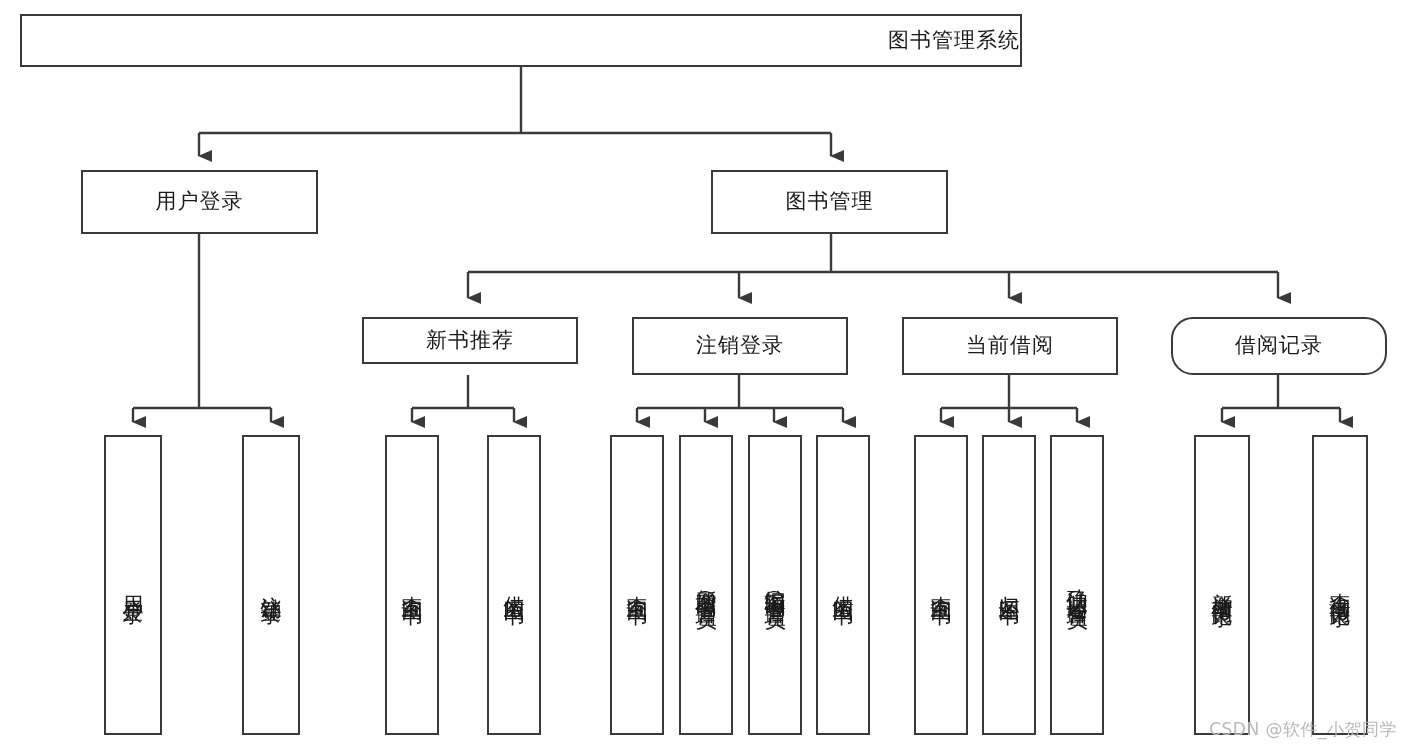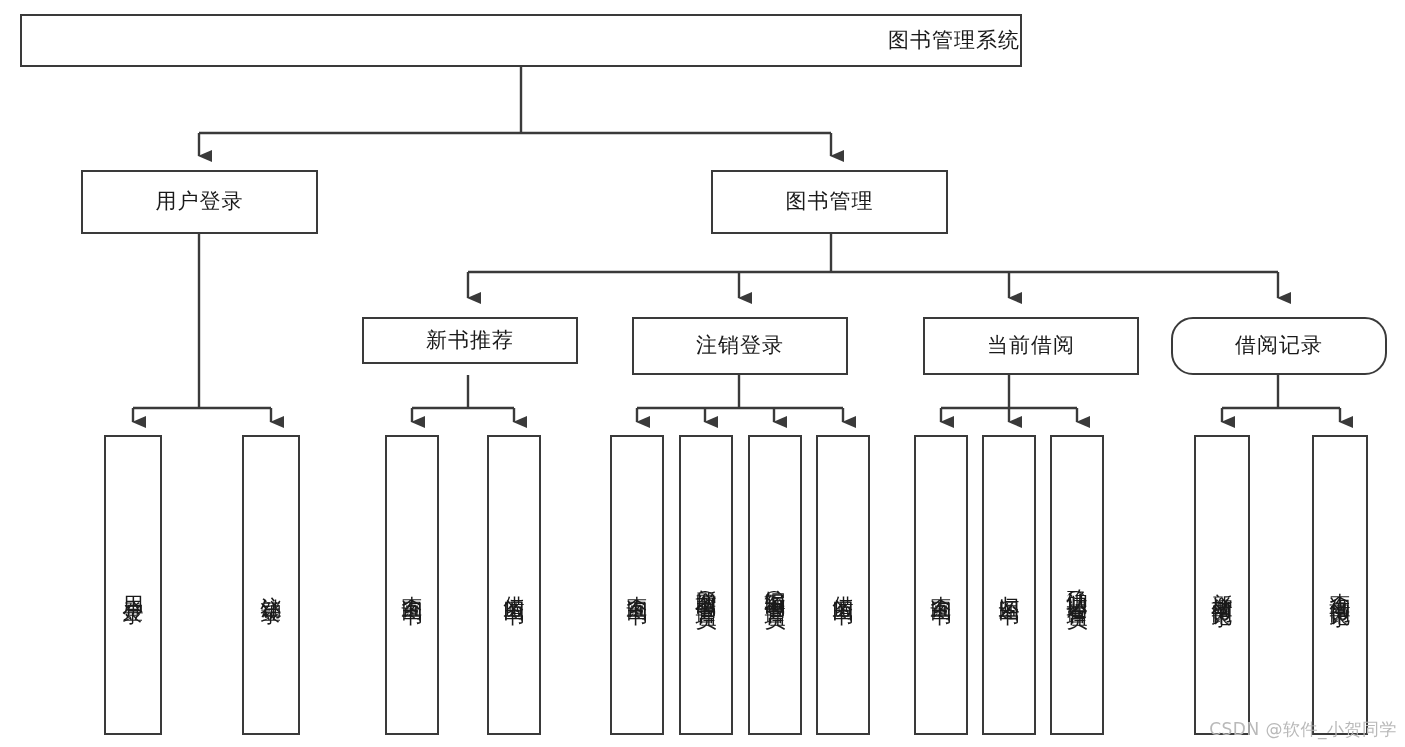--- a/index.html
+++ b/index.html
@@ -134,21 +134,21 @@
   <div class="node horiz" style="left:711px; top:170px; width:237px; height:64px;">
     <span class="label">图书管理</span>
   </div>
 
   <div class="node horiz" style="left:362px; top:317px; width:216px; height:47px;">
     <span class="label">新书推荐</span>
   </div>
   <div class="node horiz" style="left:632px; top:317px; width:216px; height:58px;">
     <span class="label">注销登录</span>
   </div>
-  <div class="node horiz" style="left:923px; top:317px; width:216px; height:58px;">
+  <div class="node horiz" style="left:902px; top:317px; width:216px; height:58px;">
     <span class="label">当前借阅</span>
   </div>
   <div class="node horiz" style="left:1171px; top:317px; width:216px; height:58px;border-radius:22px;">
     <span class="label">借阅记录</span>
   </div>
 
   <div class="node vert" style="left:104px; top:435px; width:58px; height:300px;">
     <span class="label">用户登录</span>
   </div>
   <div class="node vert" style="left:242px; top:435px; width:58px; height:300px;">

